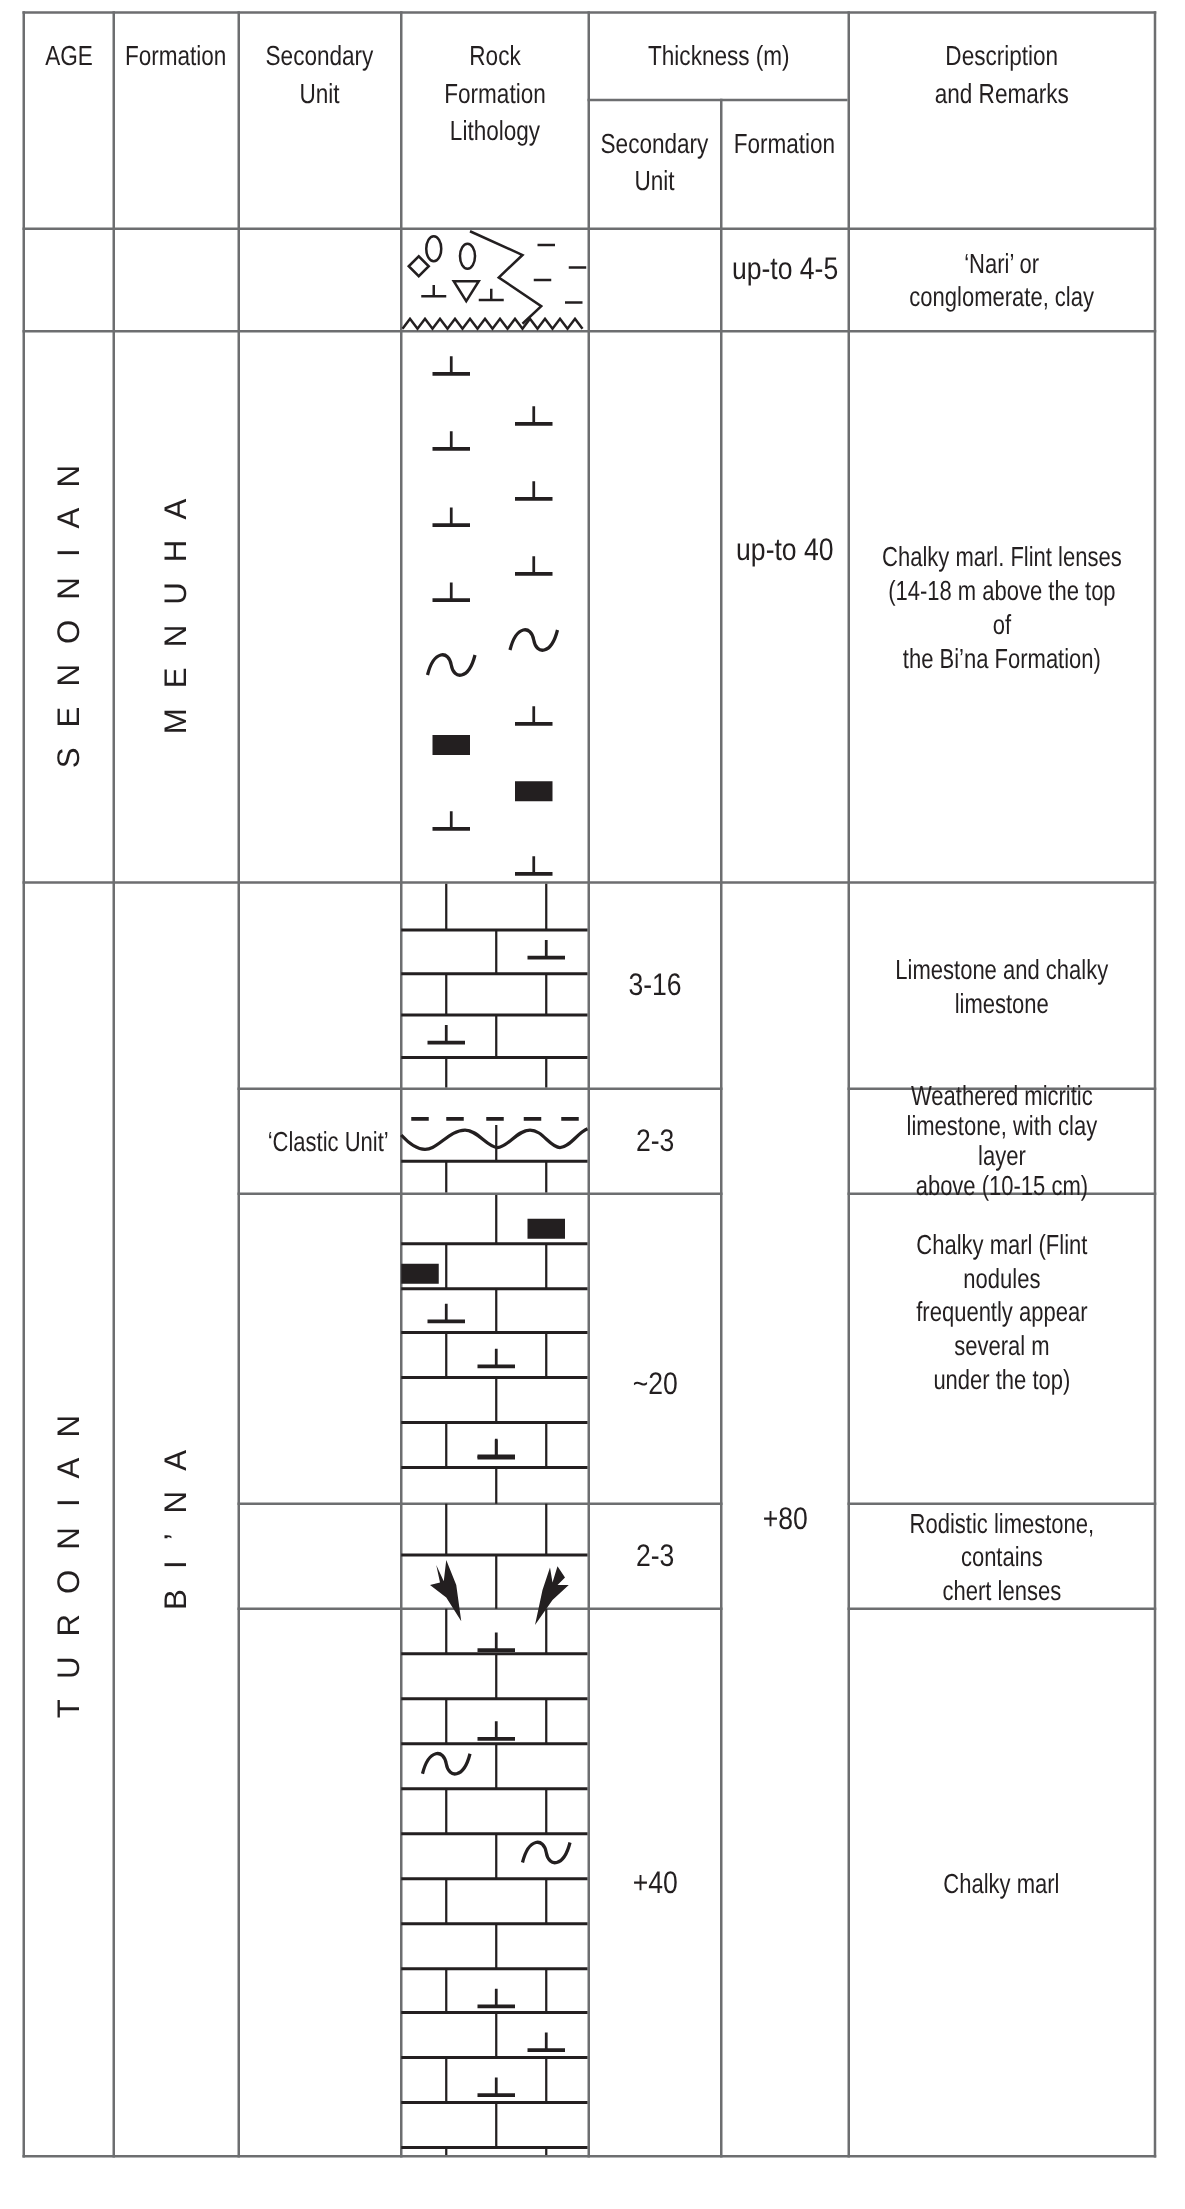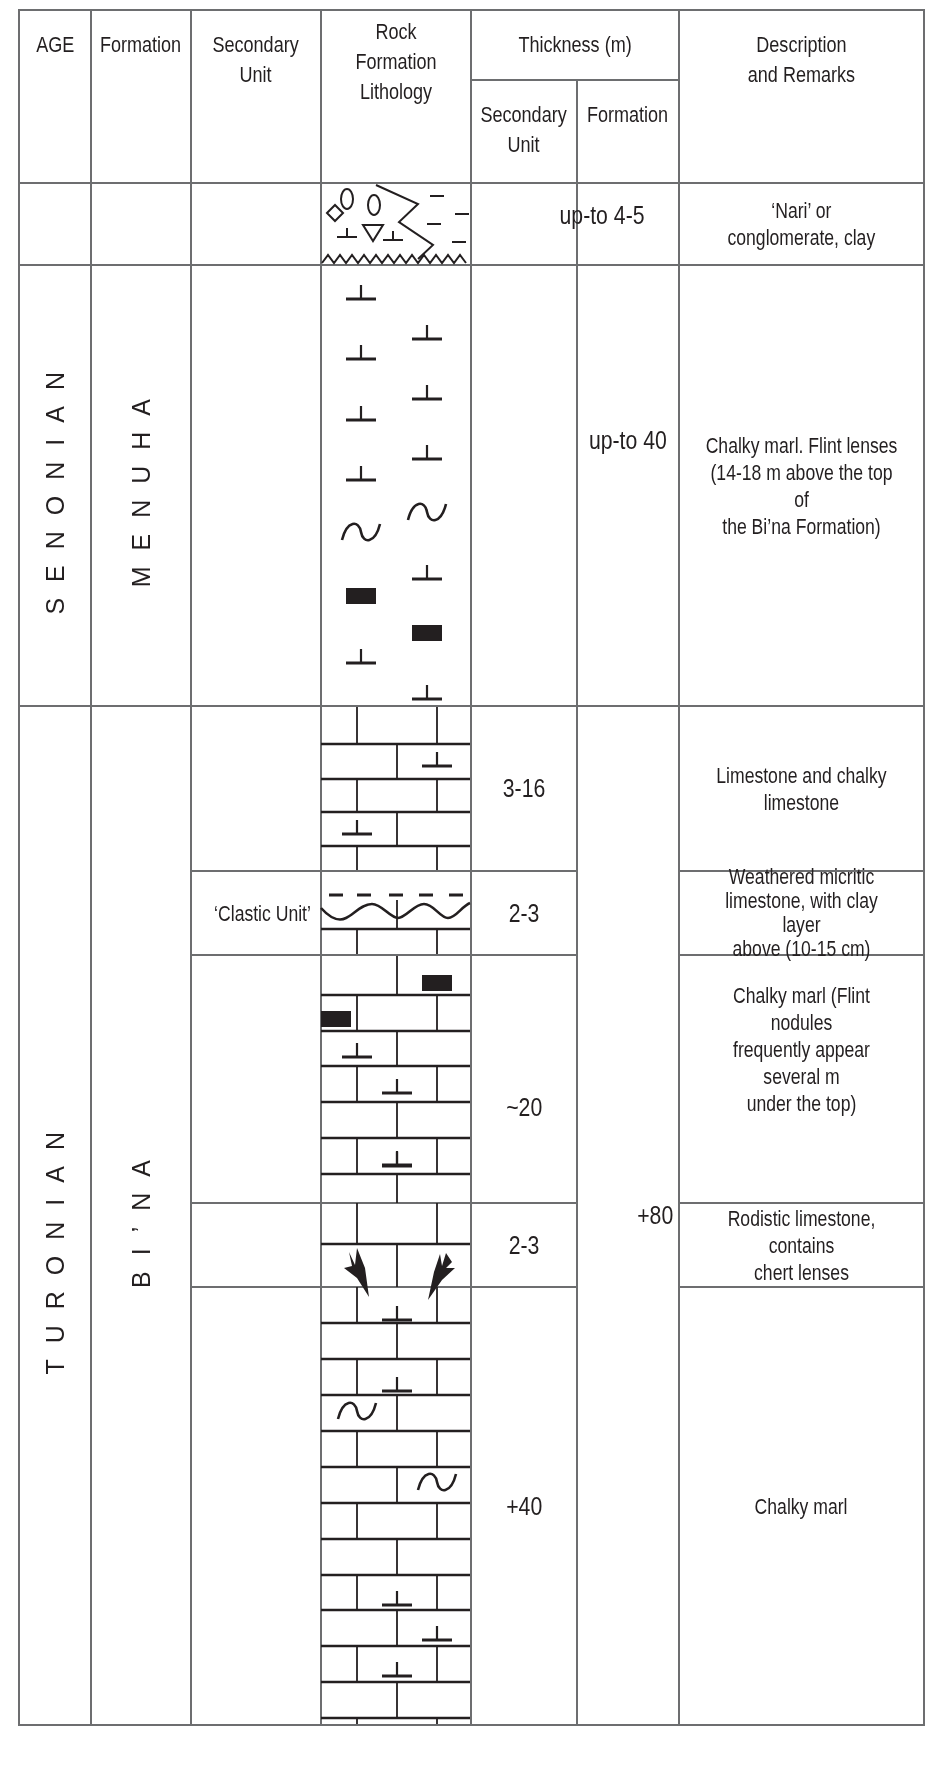--- a/index.html
+++ b/index.html
@@ -55,21 +55,21 @@
 <div class="cell" style="left:20px;top:30px;width:70px;height:30px;">
   <span class="hdr">AGE</span>
 </div>
 <div class="cell" style="left:92px;top:30px;width:98px;height:30px;">
   <span class="hdr">Formation</span>
 </div>
 <div class="cell" style="left:192px;top:30px;width:128px;height:64px;align-items:flex-start;">
   <span class="hdr" style="white-space:pre-line;">Secondary
 Unit</span>
 </div>
-<div class="cell" style="left:322px;top:30px;width:148px;height:64px;align-items:center;">
+<div class="cell" style="left:322px;top:30px;width:148px;height:64px;align-items:flex-start;">
   <span class="hdr" style="white-space:pre-line;">Rock Formation
 Lithology</span>
 </div>
 <div class="cell" style="left:472px;top:30px;width:206px;height:30px;">
   <span class="hdr">Thickness (m)</span>
 </div>
 <div class="cell" style="left:472px;top:100px;width:104px;height:64px;align-items:flex-start;">
   <span class="hdr" style="white-space:pre-line;">Secondary
 Unit</span>
 </div>
@@ -107,27 +107,27 @@
 <div class="cell" style="left:472px;top:956px;width:104px;height:303px;">
   <span class="num">~20</span>
 </div>
 <div class="cell" style="left:472px;top:1204px;width:104px;height:82px;">
   <span class="num">2-3</span>
 </div>
 <div class="cell" style="left:472px;top:1288px;width:104px;height:436px;">
   <span class="num">+40</span>
 </div>
 
-<div class="cell" style="left:552px;top:184px;width:100px;height:62px;border-radius:25px;">
+<div class="cell" style="left:578px;top:184px;width:100px;height:62px;border-radius:25px;">
   <span class="num">up-to 4-5</span>
 </div>
 <div class="cell" style="left:578px;top:266px;width:100px;height:348px;">
   <span class="num">up-to 40</span>
 </div>
-<div class="cell" style="left:578px;top:1190px;width:100px;height:50px;margin-left:27px;">
+<div class="cell" style="left:578px;top:1190px;width:100px;height:50px;">
   <span class="num">+80</span>
 </div>
 
 <div class="cell" style="left:680px;top:184px;width:243px;height:80px;">
   <span class="txt" style="white-space:pre-line;">‘Nari’ or
 conglomerate, clay</span>
 </div>
 <div class="cell" style="left:680px;top:266px;width:243px;height:439px;">
   <span class="txt" style="white-space:pre-line;">Chalky marl. Flint lenses
 (14-18 m above the top of

